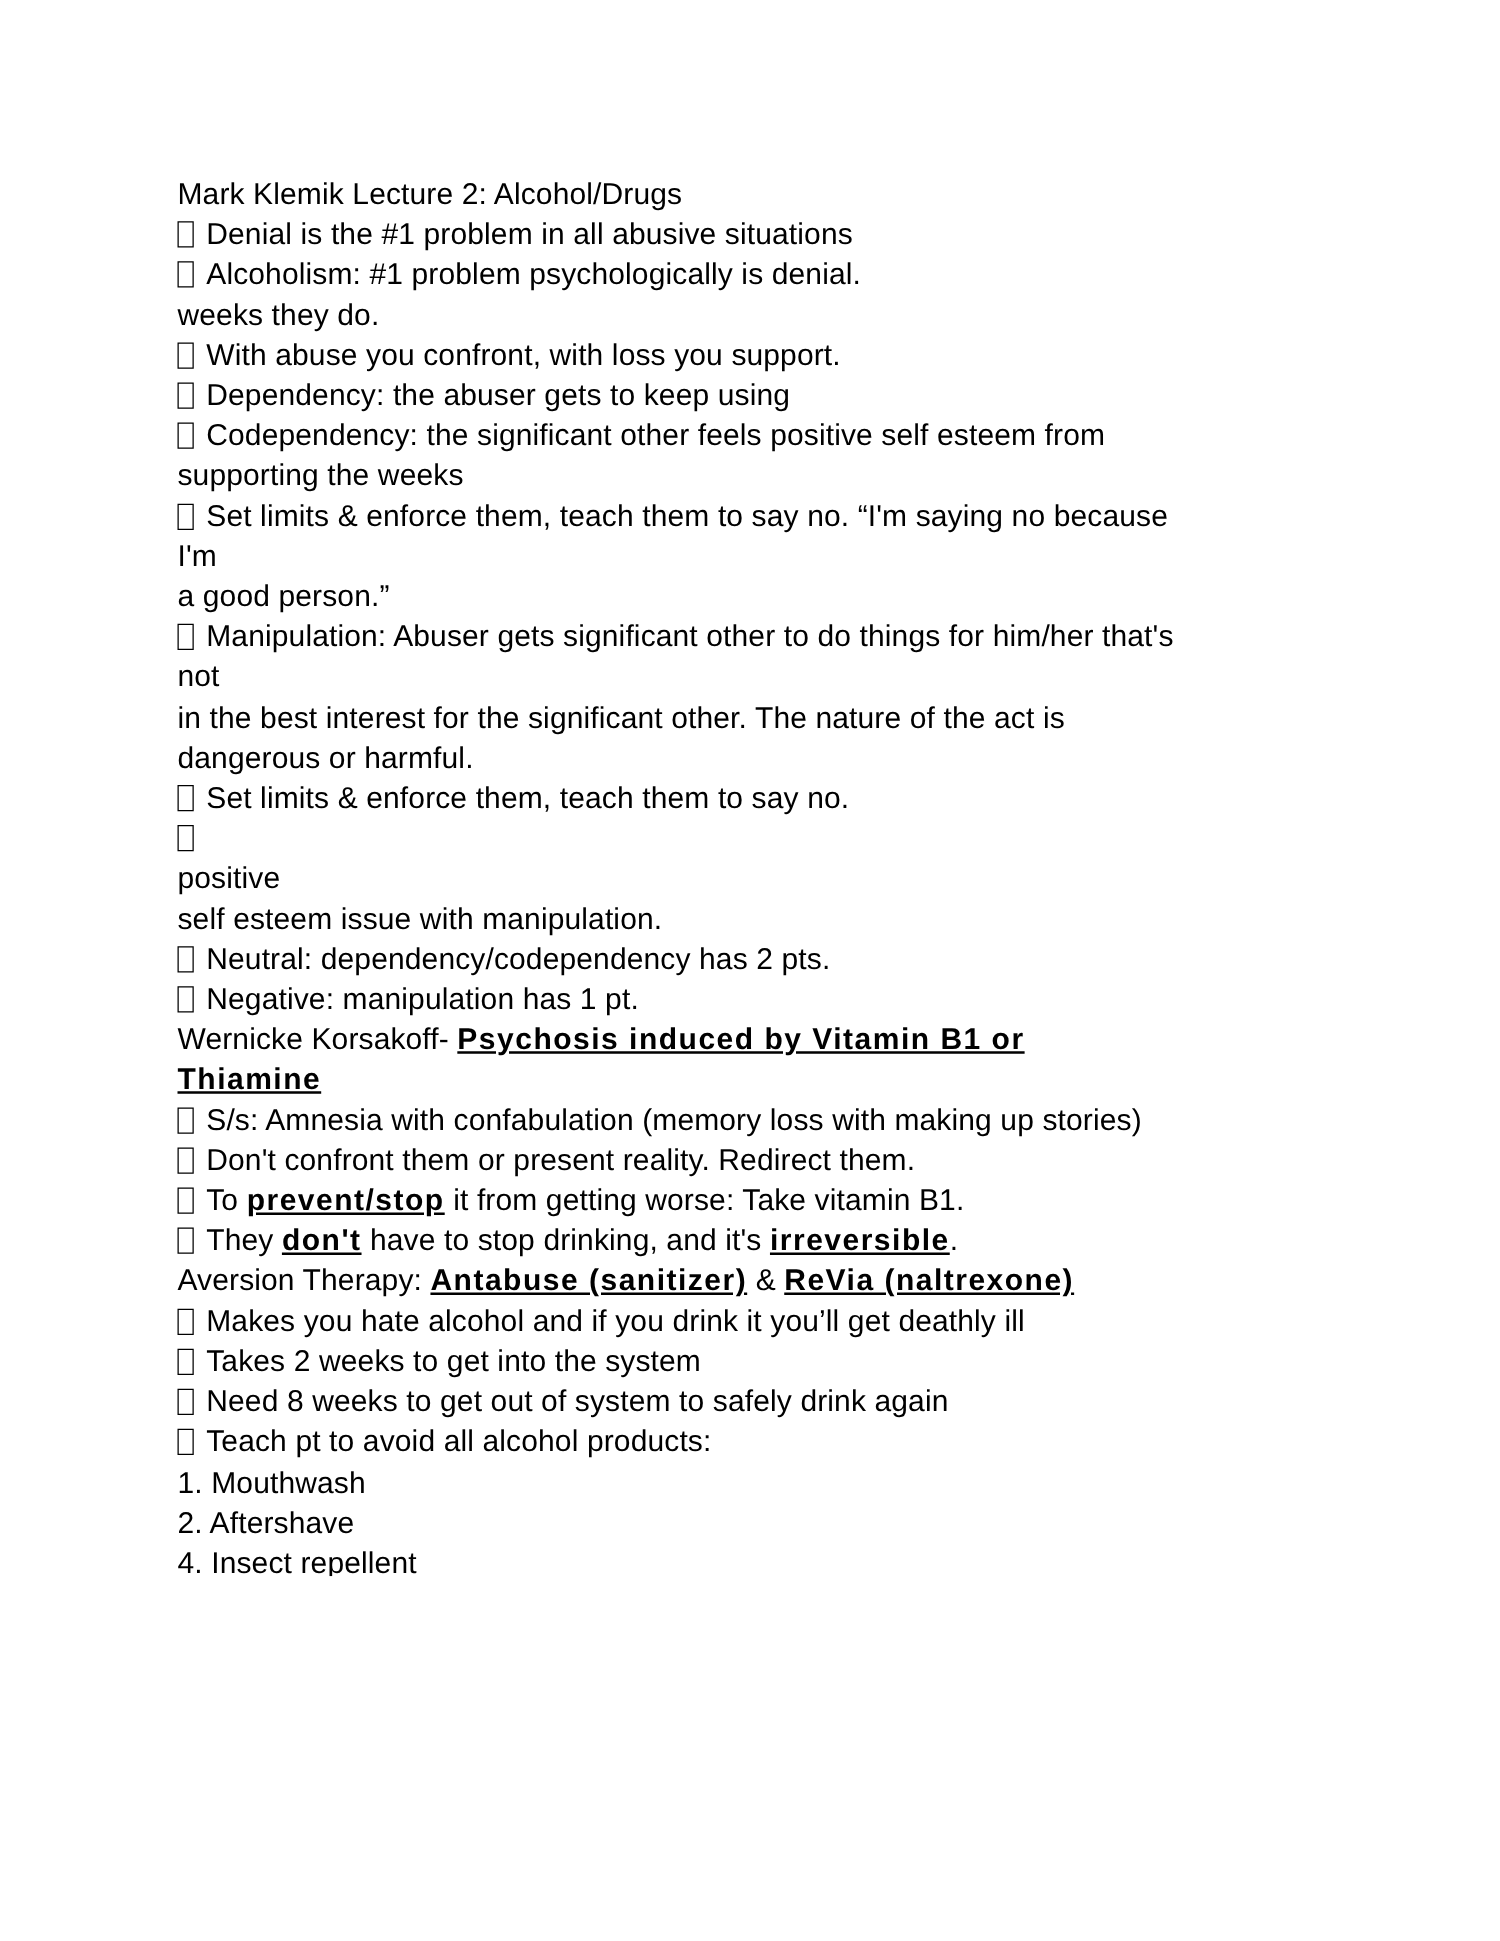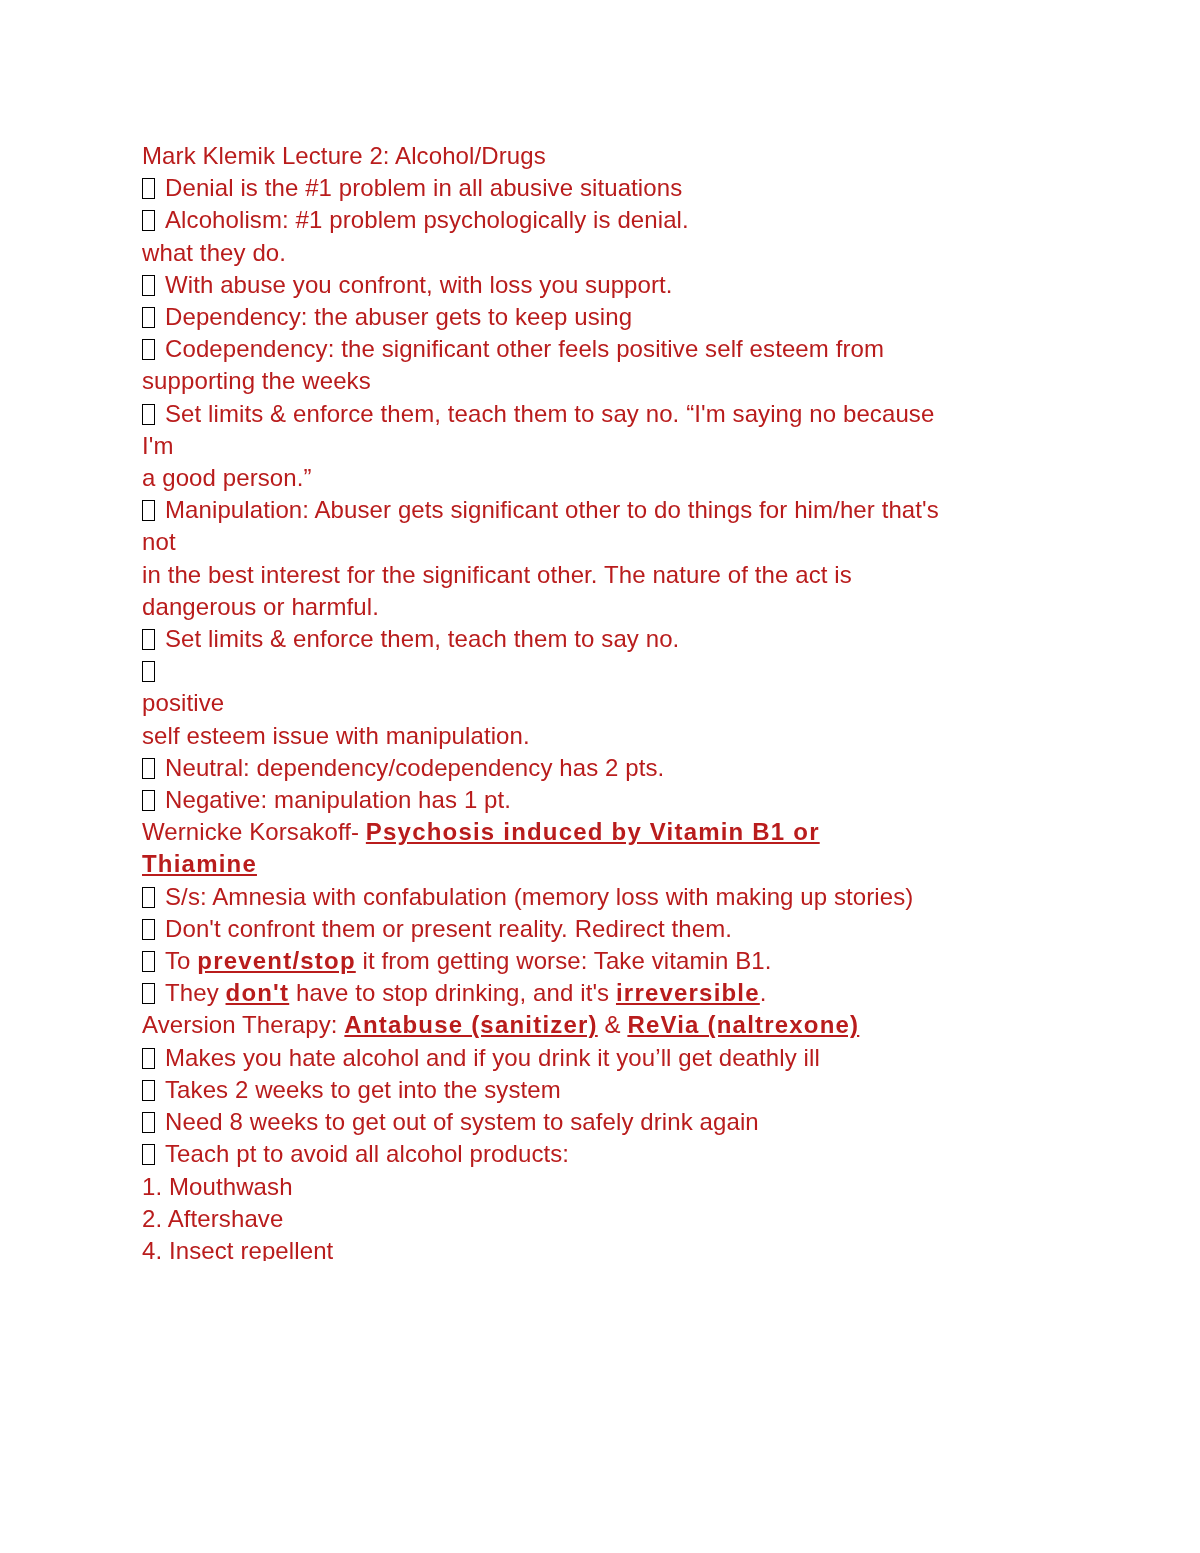--- a/index.html
+++ b/index.html
@@ -7,21 +7,21 @@
     padding: 0;
     background: #ffffff;
   }
   .page {
     position: relative;
     width: 1200px;
     height: 1261px;
     background: #ffffff;
     overflow: hidden;
     font-family: "Liberation Sans", "DejaVu Sans", sans-serif;
-    color: #b91c1c;
+    color: #000000;
   }
   .doc-body {
     position: absolute;
     left: 142px;
     top: 140px;
     width: 980px;
   }
   .line {
     font-size: 24px;
     line-height: 32.2px;
@@ -46,21 +46,21 @@
   }
 </style>
 </head>
 <body>
 
 <div class="page">
   <div class="doc-body">
       <div class="line"><span class="seg">Mark Klemik Lecture 2: Alcohol/Drugs</span></div>
       <div class="line"><span class="tofu"></span><span class="seg">Denial is the #1 problem in all abusive situations</span></div>
       <div class="line"><span class="tofu"></span><span class="seg">Alcoholism: #1 problem psychologically is denial.</span></div>
-      <div class="line"><span class="seg">what they do.</span></div>
+      <div class="line"><span class="seg">weeks they do.</span></div>
       <div class="line"><span class="tofu"></span><span class="seg">With abuse you confront, with loss you support.</span></div>
       <div class="line"><span class="tofu"></span><span class="seg">Dependency: the abuser gets to keep using</span></div>
       <div class="line"><span class="tofu"></span><span class="seg">Codependency: the significant other feels positive self esteem from</span></div>
       <div class="line"><span class="seg">supporting the weeks</span></div>
       <div class="line"><span class="tofu"></span><span class="seg">Set limits &amp; enforce them, teach them to say no. “I'm saying no because</span></div>
       <div class="line"><span class="seg">I'm</span></div>
       <div class="line"><span class="seg">a good person.”</span></div>
       <div class="line"><span class="tofu"></span><span class="seg">Manipulation: Abuser gets significant other to do things for him/her that's</span></div>
       <div class="line"><span class="seg">not</span></div>
       <div class="line"><span class="seg">in the best interest for the significant other. The nature of the act is</span></div>

